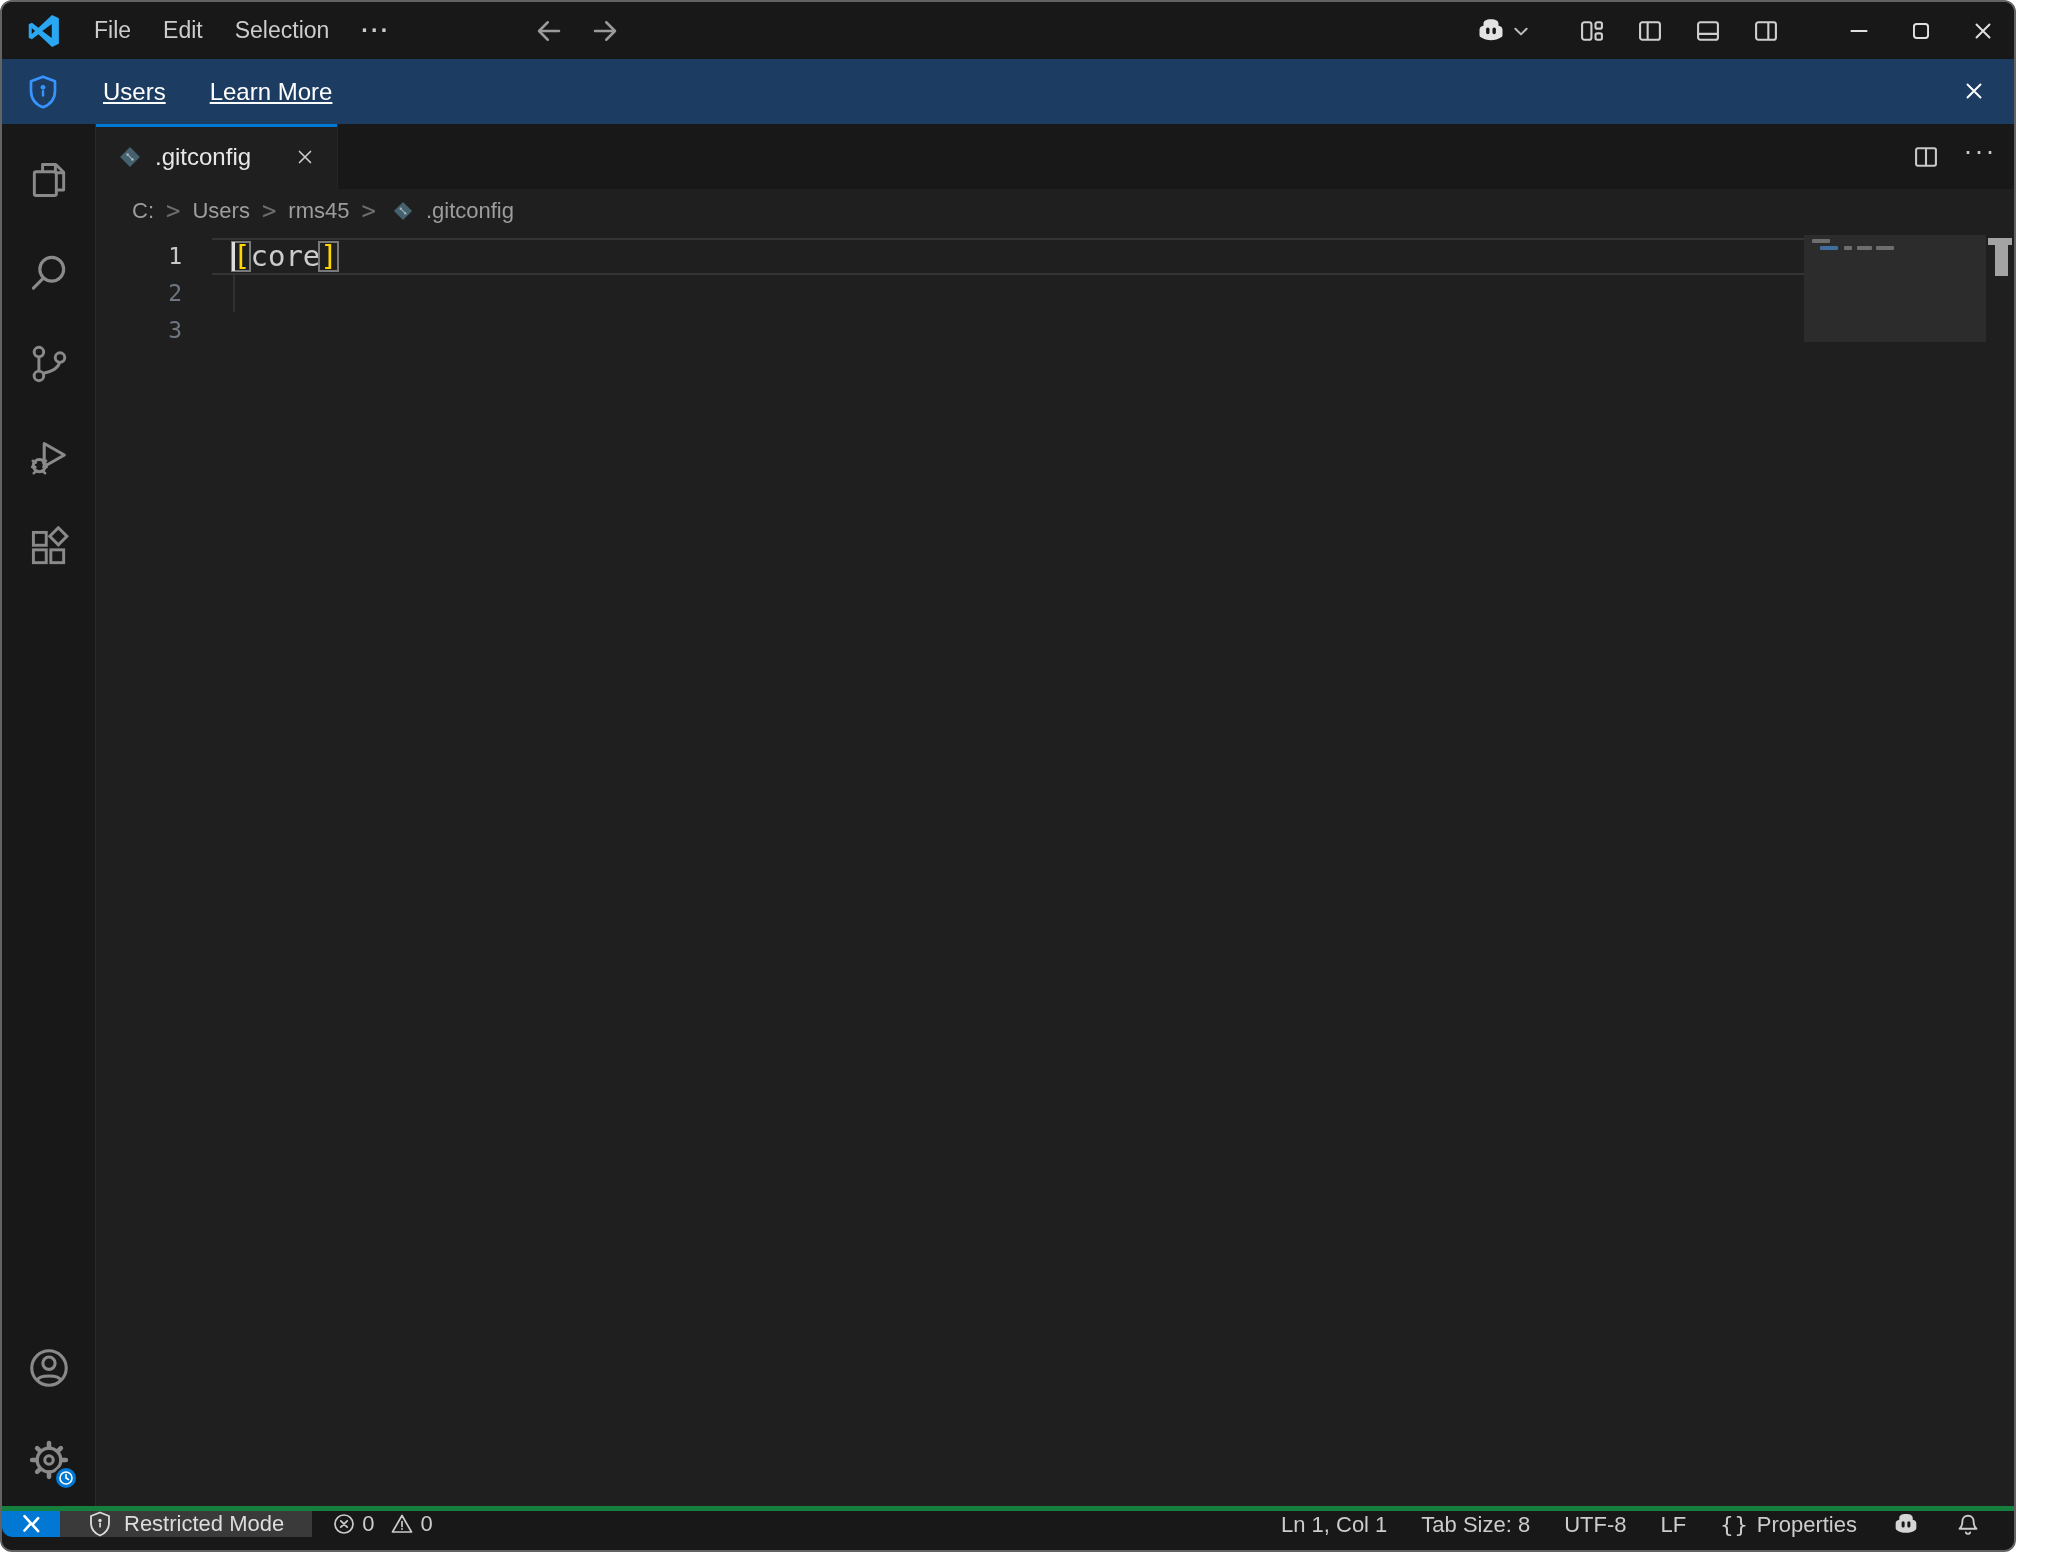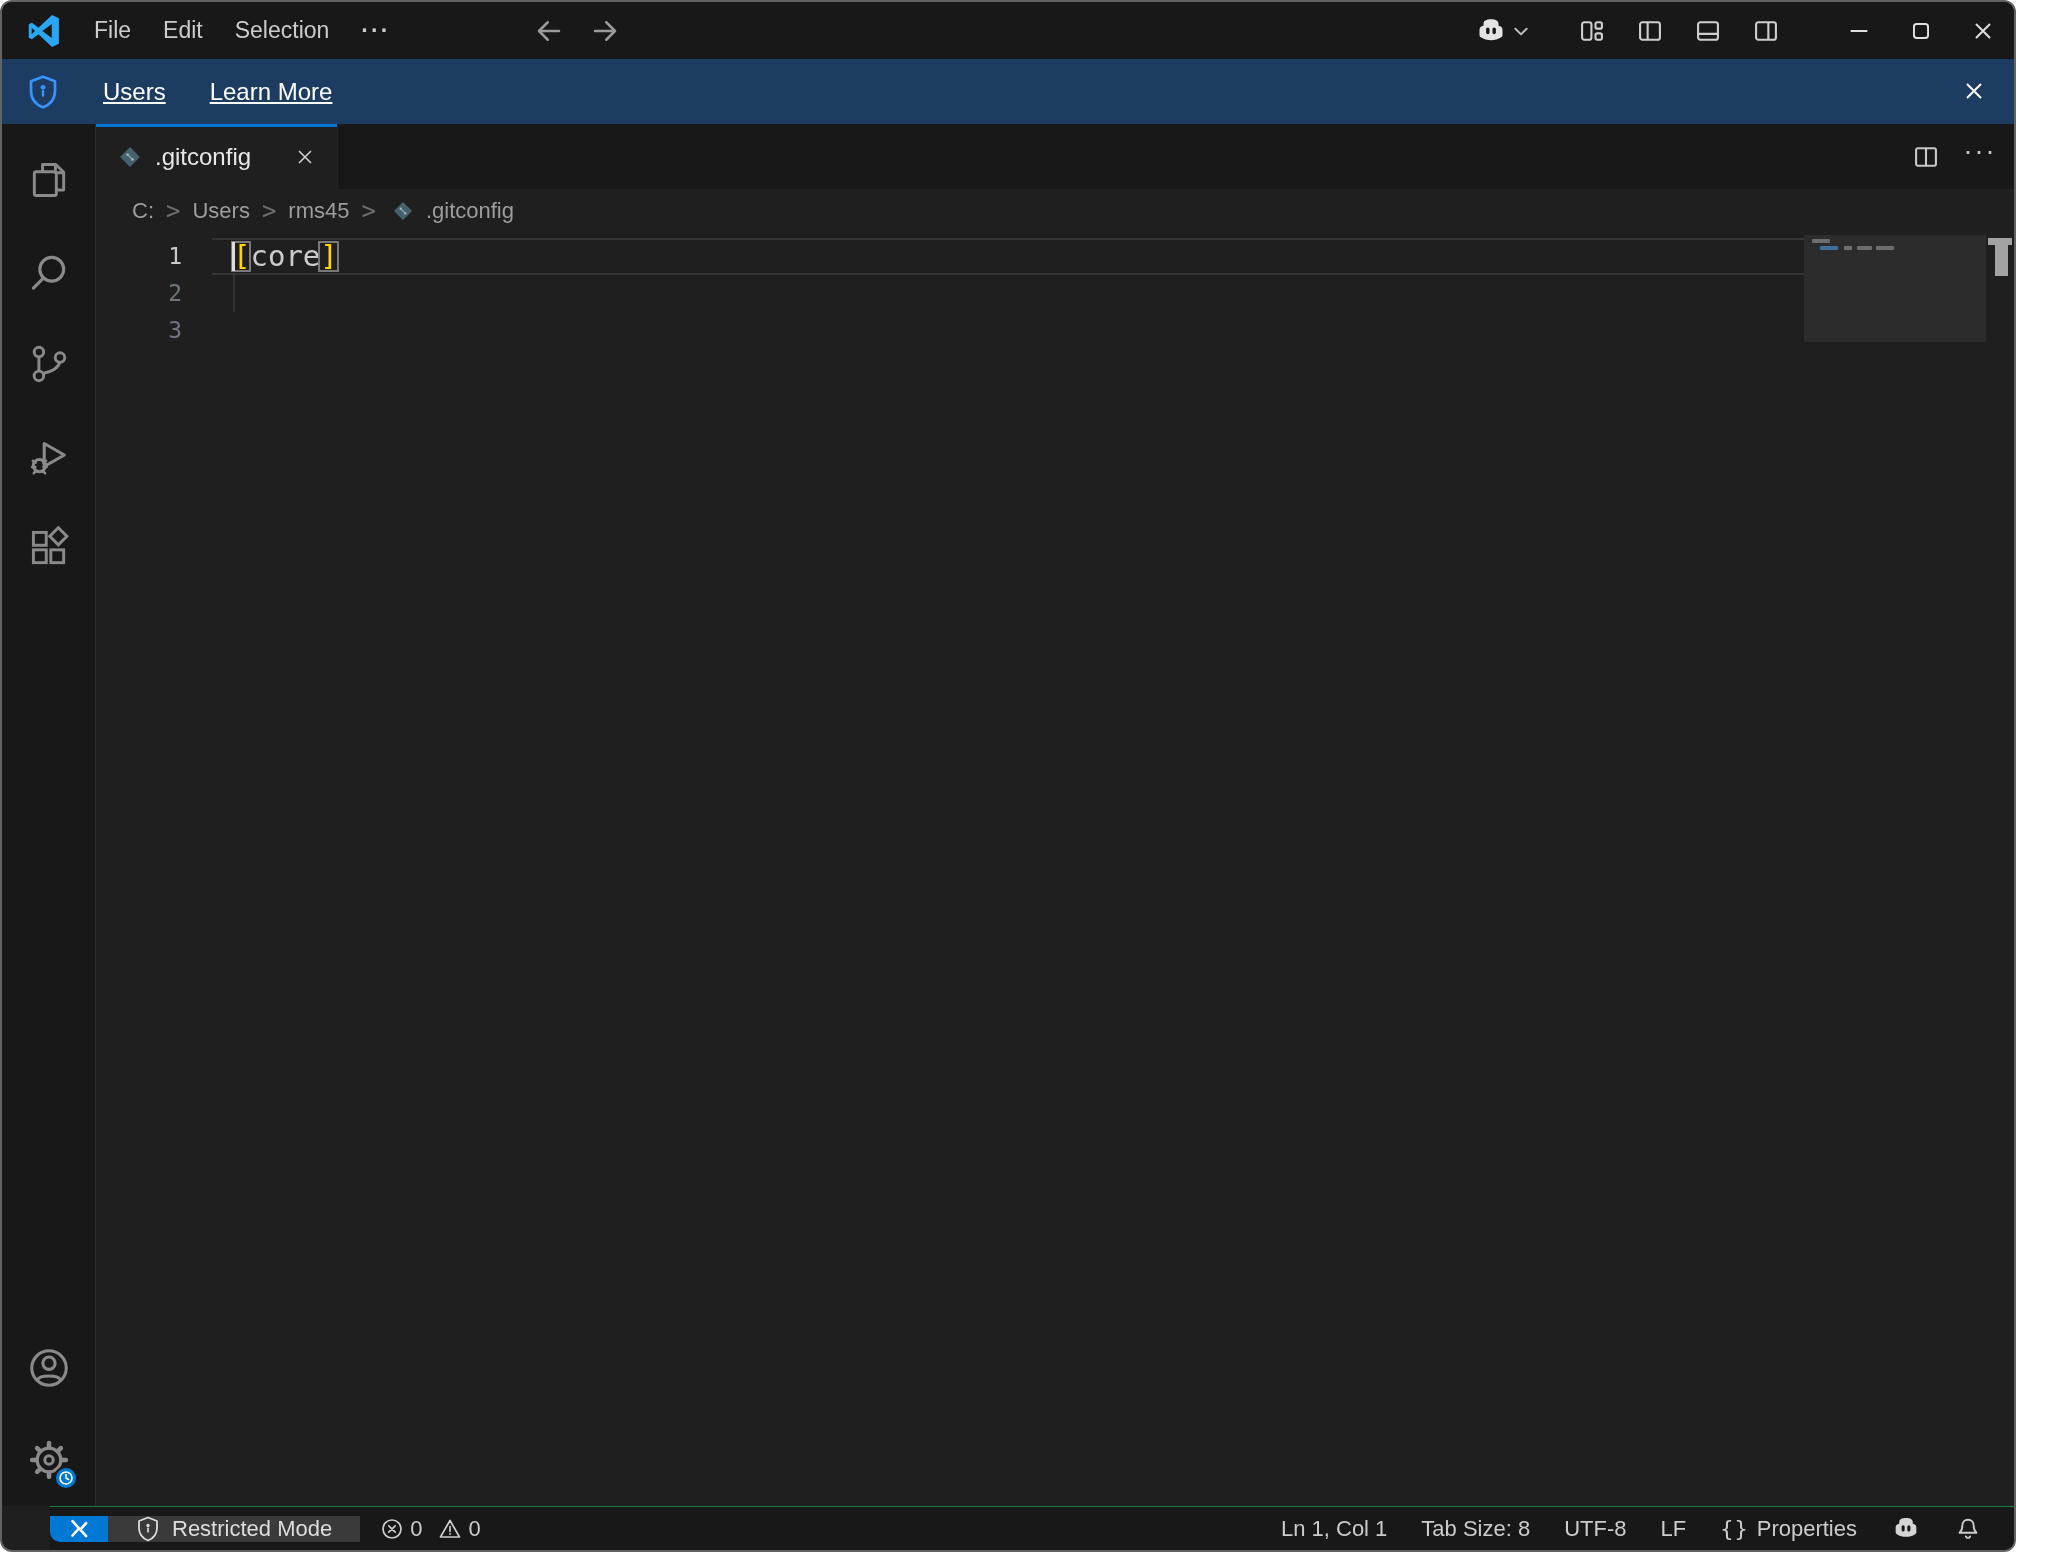--- a/index.html
+++ b/index.html
@@ -118,22 +118,22 @@
   .minimap-slider { position:absolute; left:0; right:0; top:2px; height:107px; background:rgba(128,128,128,0.14); }
   .mm-mark { position:absolute; height:4px; border-radius:1px; background:#6e6e6e; }
   .mm-blue { background:#3f6f9e; }
   .overview-ruler { position:absolute; right:0; top:0; width:28px; height:100%; }
   .ov-h { position:absolute; left:2px; right:2px; top:5px; height:7px; background:#a3a3a3; }
   .ov-v { position:absolute; left:9px; top:12px; width:13px; height:31px; background:#a3a3a3; }
 
   
   .statusbar {
     position:absolute; left:0; right:0; bottom:0; height:44px;
-    background:#181818; border-top:1px solid #15803d;
-    display:flex; align-items:center; color:#cccccc; font-size:22px;margin-left:48px;
+    background:#181818; border-top:5px solid #15803d;
+    display:flex; align-items:flex-start; color:#cccccc; font-size:22px;
   }
   .sb-remote {
     width:58px; background:#0078d4; display:flex; align-items:center; justify-content:center;
     border-bottom-left-radius:10px;
   }
   .sb-restricted {
     background:#3a3a3a; display:flex; align-items:center; gap:12px; padding:0 28px; color:#dddddd;
   }
   .sb-item { display:flex; align-items:center; gap:8px; padding:0 14px; }
   .sb-problems { gap:6px; padding-left:20px; }

